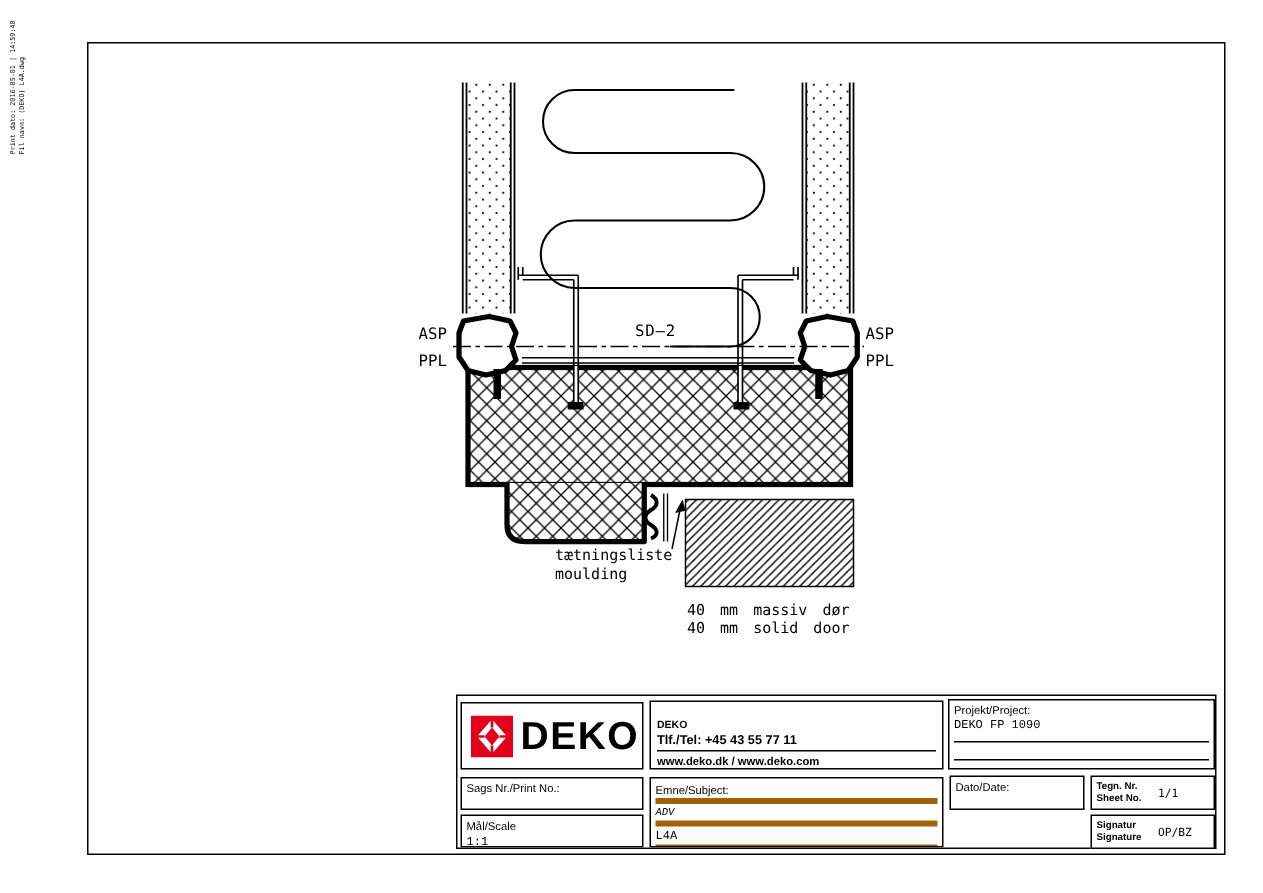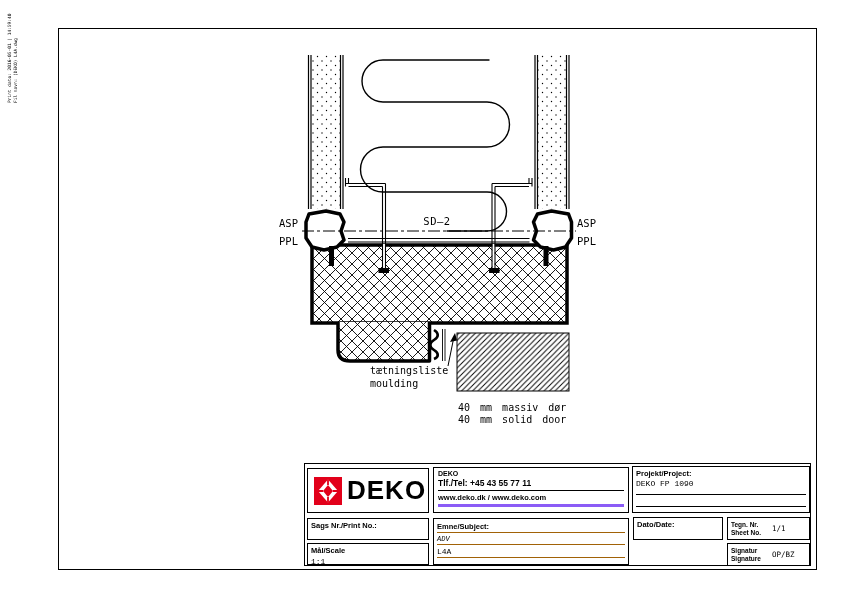--- a/index.html
+++ b/index.html
@@ -9,33 +9,33 @@
   .cad{position:absolute;font-family:"DejaVu Sans Mono",monospace;font-size:10.5px;
     color:#000;white-space:nowrap;line-height:12px;}
   .ws{word-spacing:4px;}
   #plot-stamp{position:absolute;left:7px;top:103px;transform:rotate(-90deg);transform-origin:0 0;
     font-family:"DejaVu Sans Mono",monospace;font-size:4.5px;line-height:5.5px;width:96px;color:#000;}
   
   #titleblock{position:absolute;left:304px;top:463px;width:507px;height:103px;border:1.3px solid #000;box-sizing:border-box;}
   .box{position:absolute;border:1.2px solid #000;box-sizing:border-box;overflow:hidden;background:#fff;}
   #logo-box{left:2px;top:4px;width:122px;height:45px;display:flex;align-items:center;padding-left:6px;}
   #logo-text{font-size:26px;font-weight:bold;letter-spacing:1px;margin-left:5px;}
-  #company-box{left:128px;top:3px;width:196px;height:46px;padding:2px 4px;}
+  #company-box{left:128px;top:3px;width:196px;height:46px;padding:12px 4px;}
   #company-name{font-size:7px;font-weight:bold;}
   #company-phone{font-size:8.5px;font-weight:bold;border-bottom:1px solid #000;padding:1px 0 2px;}
   #company-web{font-size:7.5px;font-weight:bold;border-bottom:3px solid #8b5cf6;padding:2px 0 2px;}
   #project-box{left:327px;top:2px;width:178px;height:47px;}
-  .lbl{font-size:7.5px;font-weight:bold;}
+  .lbl{font-size:7.5px;font-weight:normal;}
   .val{font-family:Liberation Mono, monospace;font-size:8px;}
   .pad{padding:2px 3px;}
   .pline{position:absolute;left:3px;right:3px;border-top:1px solid #000;}
   #case-box{left:2px;top:54px;width:122px;height:22px;}
   #scale-box{left:2px;top:79px;width:122px;height:22px;}
   #subject-box{left:128px;top:54px;width:196px;height:47px;}
-  .srow{margin:0 0 1px 0;border-bottom:1px solid #a16207;padding:1px 0;}
+  .srow{margin:0 0 1px 0;border-bottom:4px solid #a16207;padding:1px 0;}
   #date-box{left:328px;top:53px;width:90px;height:23px;}
   #sheet-box{left:422px;top:53px;width:83px;height:23px;display:flex;align-items:center;}
   #rev-box{left:328px;top:79px;width:90px;height:23px;}
   #sig-box{left:422px;top:79px;width:83px;height:23px;display:flex;align-items:center;}
   .stack{font-size:6.5px;font-weight:bold;line-height:8px;padding:2px 3px;}
   .sideval{font-family:"DejaVu Sans Mono",monospace;font-size:7.5px;margin-left:8px;}
 </style>
 </head>
 <body>
 

